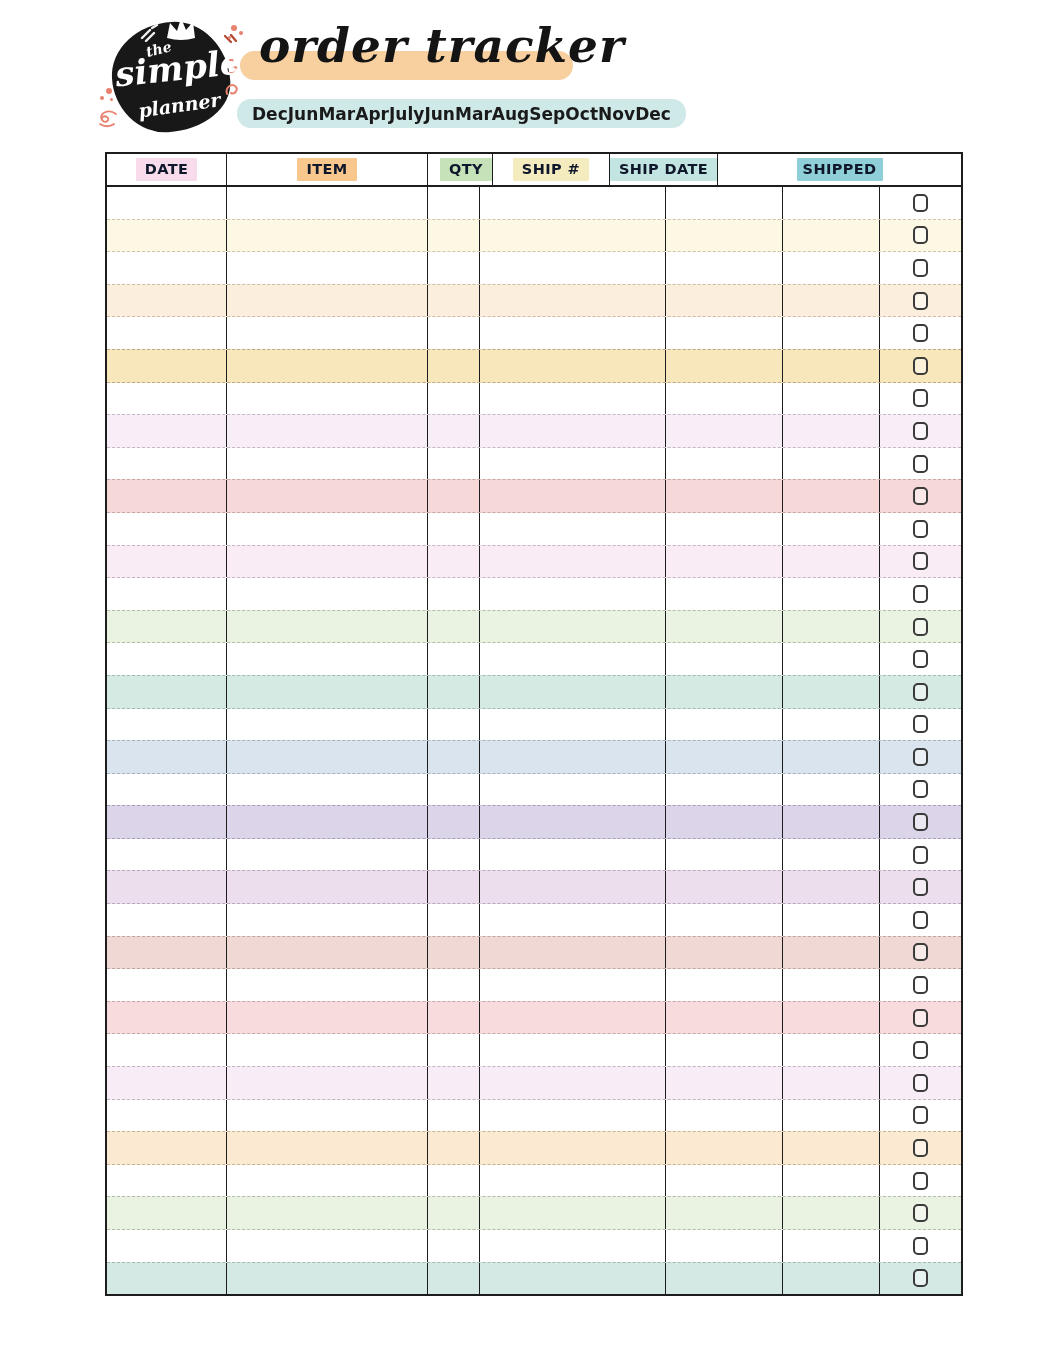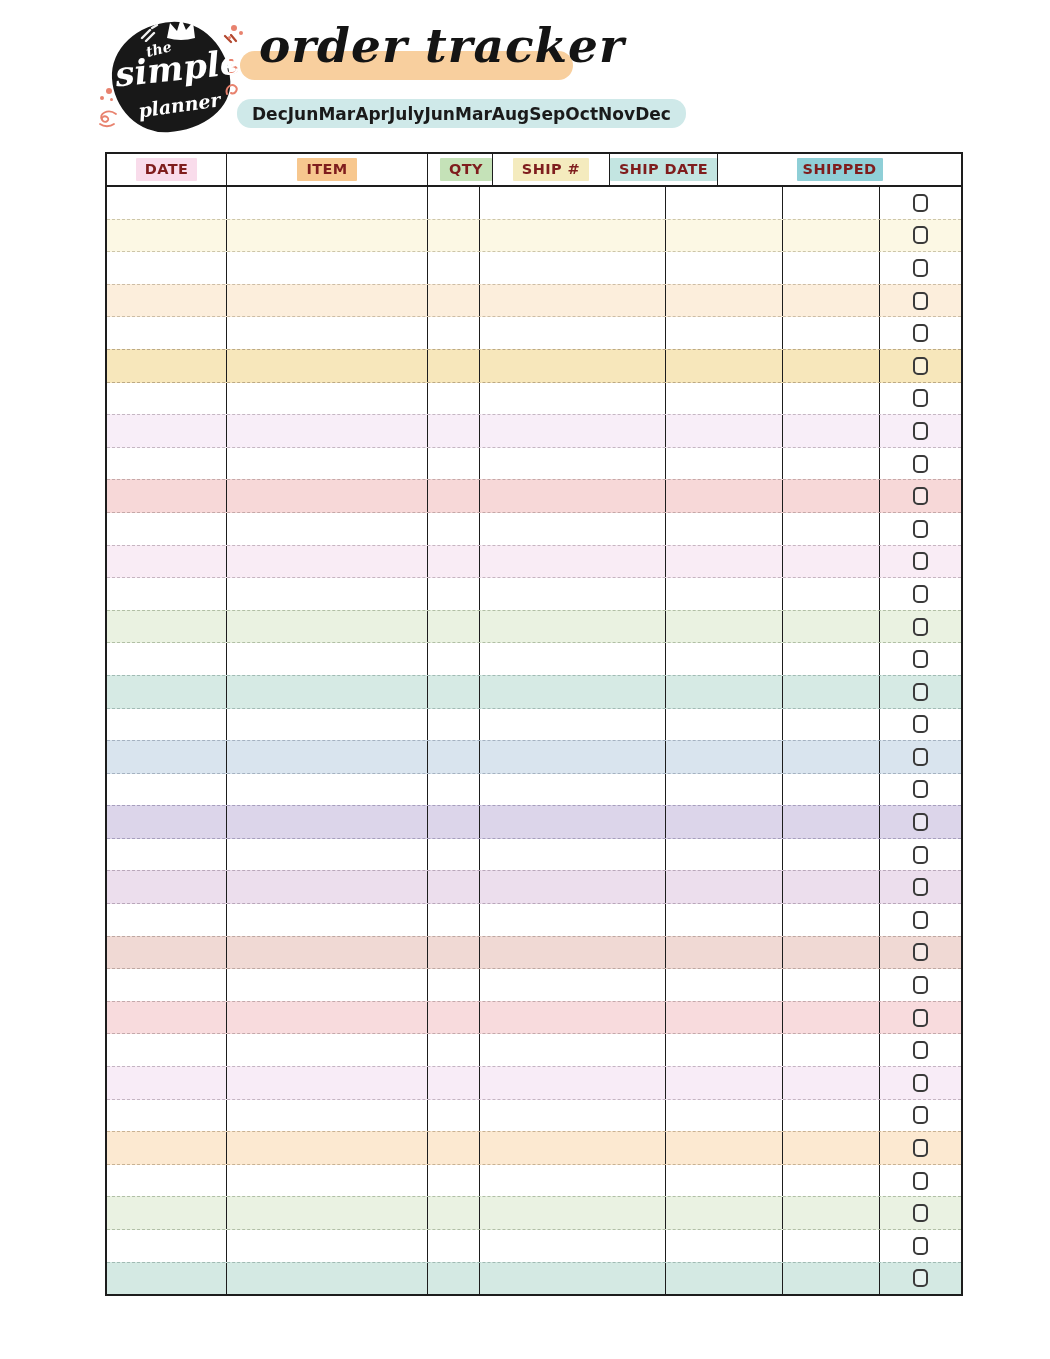--- a/index.html
+++ b/index.html
@@ -42,21 +42,21 @@
     border:2.4px solid var(--ink,#1d1d1d);box-sizing:border-box;background:#ffffff;
     display:flex;flex-direction:column;
   }
   .thead{display:flex;height:33px;flex:0 0 33px;border-bottom:2.2px solid var(--ink,#1d1d1d);box-sizing:border-box;}
   .th{
     display:flex;align-items:center;justify-content:center;
     border-right:1.8px solid var(--ink,#1d1d1d);box-sizing:border-box;
   }
   .th:last-child{border-right:none;}
   .hl{
-    font-weight:700;font-size:14.5px;letter-spacing:.4px;color:#7f1d1d;
+    font-weight:700;font-size:14.5px;letter-spacing:.4px;color:#0f172a;
     padding:2.5px 9px;border-radius:1px;white-space:nowrap;line-height:1.2;
   }
   .th:last-child .hl{padding:2.5px 6px;}
   .tbody{display:flex;flex-direction:column;flex:1 1 auto;}
   .tr{flex:1 1 0;display:flex;box-sizing:border-box;min-height:0;}
   .td{
     box-sizing:border-box;border-right:1.8px solid var(--ink,#1d1d1d);
   }
   .td:last-child{border-right:none;}
   .td.center{display:flex;align-items:center;justify-content:center;}

